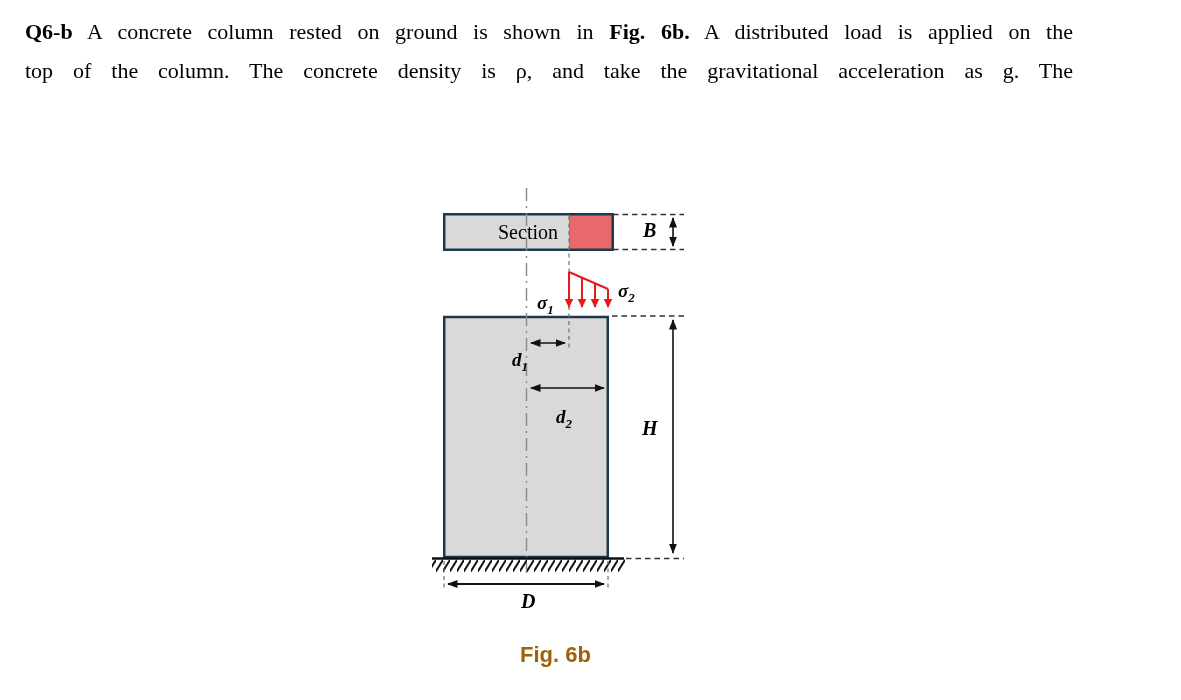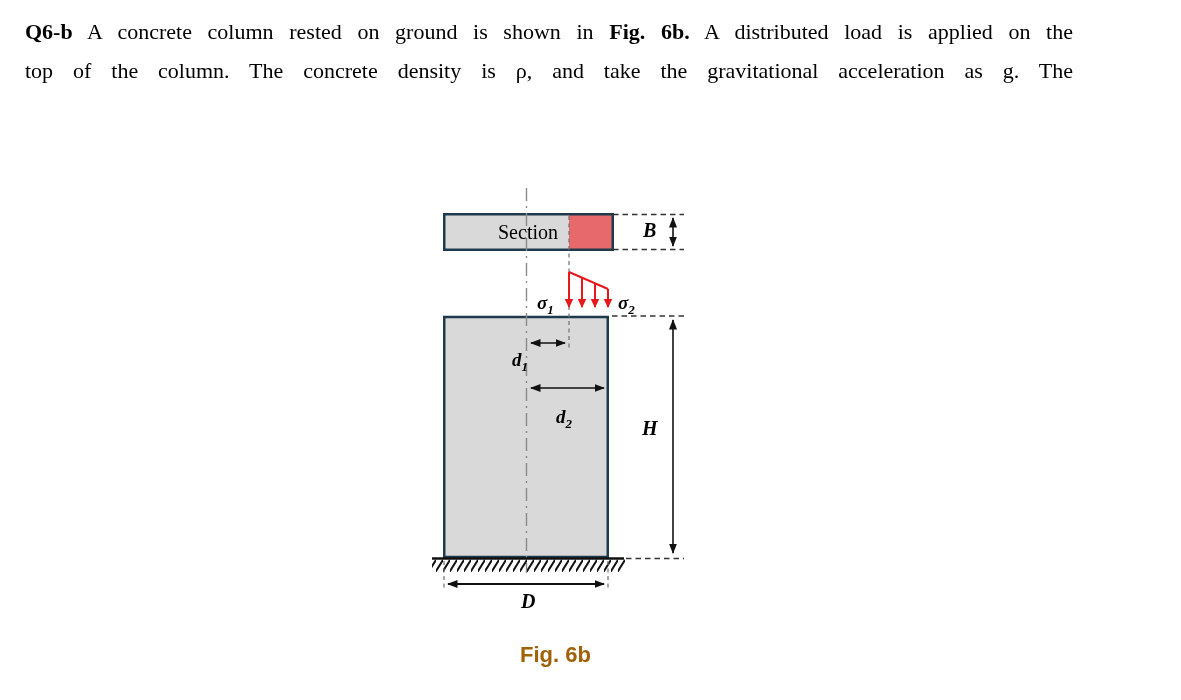--- a/index.html
+++ b/index.html
@@ -151,21 +151,21 @@
     </svg>
 
     <div id="section-label">Section</div>
 
     <div class="lbl" style="left:627px; top:219px;">B</div>
 
     <div class="lbl" style="left:521px; top:292px; font-size:19px;">
       <span>σ</span><sub>1</sub>
     </div>
 
-    <div class="lbl" style="left:602px; top:292px; font-size:19px;">
+    <div class="lbl" style="left:602px; top:280px; font-size:19px;">
       <span>σ</span><sub>2</sub>
     </div>
 
     <div class="lbl" style="left:496px; top:349px; font-size:19px;">
       <span>d</span><sub>1</sub>
     </div>
 
     <div class="lbl" style="left:540px; top:406px; font-size:19px;">
       <span>d</span><sub>2</sub>
     </div>

